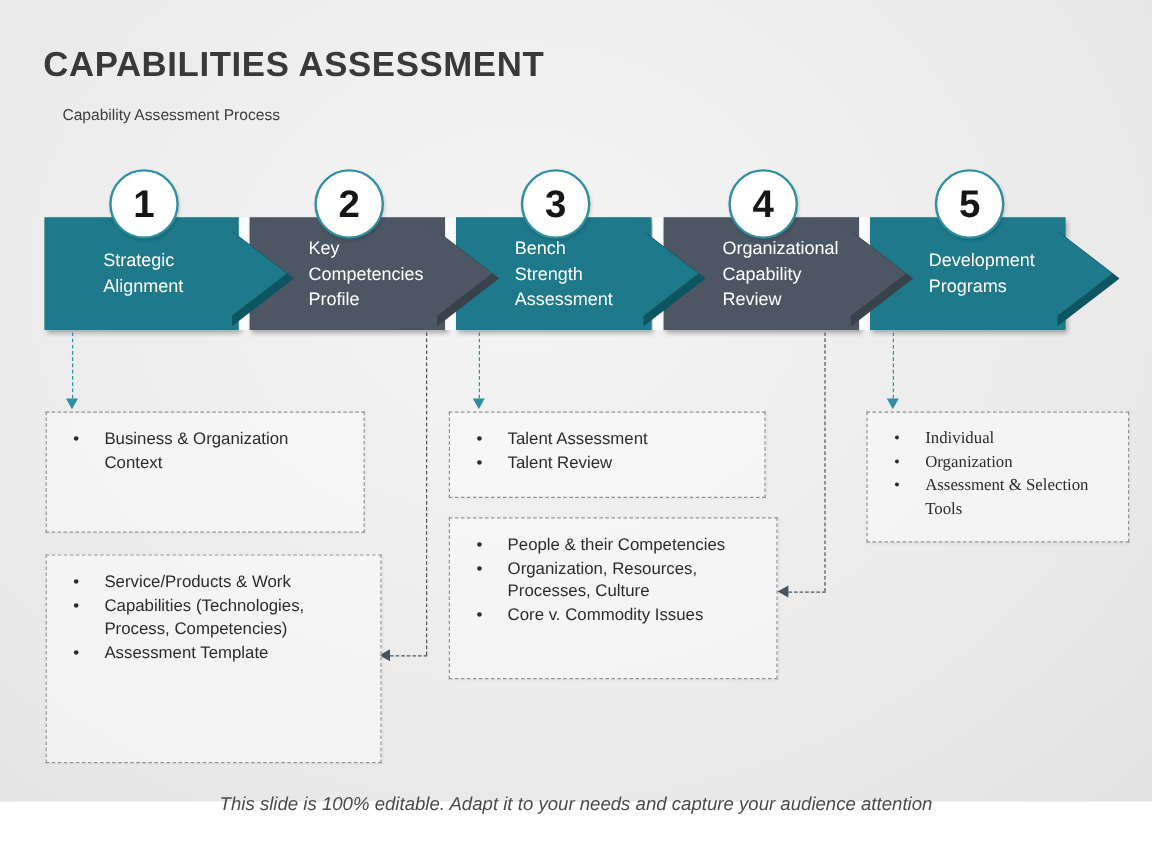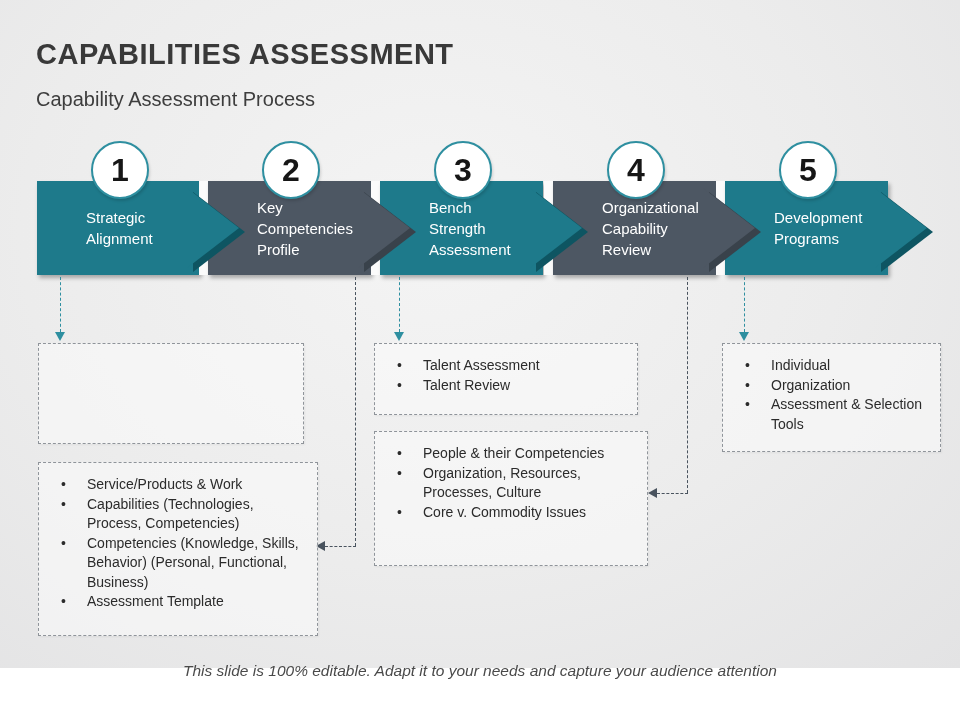--- a/index.html
+++ b/index.html
@@ -10,21 +10,21 @@
   }
   html,body{margin:0;padding:0;}
   body{width:960px;height:720px;overflow:hidden;
        font-family:"Liberation Sans","DejaVu Sans",sans-serif;color:var(--text);}
   .slide{position:relative;width:960px;height:668px;
          background:radial-gradient(ellipse at 45% 35%, #f4f4f4 0%, #ececec 55%, #e3e3e4 100%);}
 
   
   .title{position:absolute;left:36px;top:38px;font-size:29px;font-weight:bold;
          color:#393939;letter-spacing:.5px;}
-  .subtitle{position:absolute;left:36px;top:88px;font-size:20px;color:#3d3d3d;}
+  .subtitle{position:absolute;left:52px;top:88px;font-size:13px;color:#3d3d3d;}
 
   
   .step{position:absolute;top:181px;width:163px;height:94px;}
   .step-rect{position:absolute;inset:0;box-shadow:2px 3px 4px rgba(0,0,0,.3);
              display:flex;align-items:center;}
   .step--teal .step-rect{background:var(--teal);}
   .step--gray .step-rect{background:var(--gray);}
   .step-label{padding-left:49px;font-size:15px;line-height:21px;color:#fff;
               white-space:pre-line;}
   .gap-strip{position:absolute;left:-9px;top:0;width:9px;height:94px;background:#fbfbfb;}
@@ -55,21 +55,21 @@
   
   .note-box{position:absolute;border:1px dashed var(--box-border);
             background:rgba(252,252,252,.55);box-shadow:1px 1px 2px rgba(0,0,0,.05);}
   .note-box ul{margin:0;padding:12px 0 0 0;list-style:none;}
   .note-box li{position:relative;padding-left:48px;font-size:14px;line-height:19.5px;color:#2b2b2b;}
   .note-box li::before{content:"\2022";position:absolute;left:22px;top:0;}
   .box-strategic{left:38px;top:343px;width:264px;height:99px;}
   .box-strategic li{padding-right:20px;}
   .box-talent{left:374px;top:343px;width:262px;height:70px;}
   .box-individual{left:722px;top:343px;width:217px;height:107px;}
-  .box-individual li{padding-right:0;}
+  .box-individual li{padding-right:0;font-family:Liberation Serif, serif;}
   .box-people{left:374px;top:431px;width:272px;height:133px;}
   .box-people li{padding-right:36px;}
   .box-service{left:38px;top:462px;width:278px;height:172px;}
   .box-service li{padding-right:14px;}
 
   .footer{position:absolute;left:0;top:662px;width:960px;text-align:center;
           font-size:15.5px;font-style:italic;color:#4a4a4a;}
 </style>
 </head>
 <body>
@@ -158,20 +158,21 @@
   <div class="vline" style="left:355px;top:277px;height:269px"></div>
   <div class="hline" style="left:325px;top:546px;width:31px"></div>
   <div class="arrow-left" style="left:316px;top:541px"></div>
 
   <div class="vline" style="left:687px;top:277px;height:216px"></div>
   <div class="hline" style="left:657px;top:493px;width:31px"></div>
   <div class="arrow-left" style="left:648px;top:488px"></div>
 
   <div class="note-box box-strategic">
     <ul>
+        <li>Business &amp; Organization Context</li>
       </ul>
   </div>
 
   <div class="note-box box-talent">
     <ul>
         <li>Talent Assessment</li>
         <li>Talent Review</li>
       </ul>
   </div>
 
@@ -188,20 +189,19 @@
         <li>People &amp; their Competencies</li>
         <li>Organization, Resources, Processes, Culture</li>
         <li>Core v. Commodity  Issues</li>
       </ul>
   </div>
 
   <div class="note-box box-service">
     <ul>
         <li>Service/Products  &amp; Work</li>
         <li>Capabilities (Technologies, Process, Competencies)</li>
-        <li>Competencies (Knowledge, Skills, Behavior) (Personal, Functional,  Business)</li>
         <li>Assessment Template</li>
       </ul>
   </div>
 
   <div class="footer">This slide is 100% editable. Adapt it to your needs and capture your audience attention</div>
 
 </div>
 
 </body></html>

